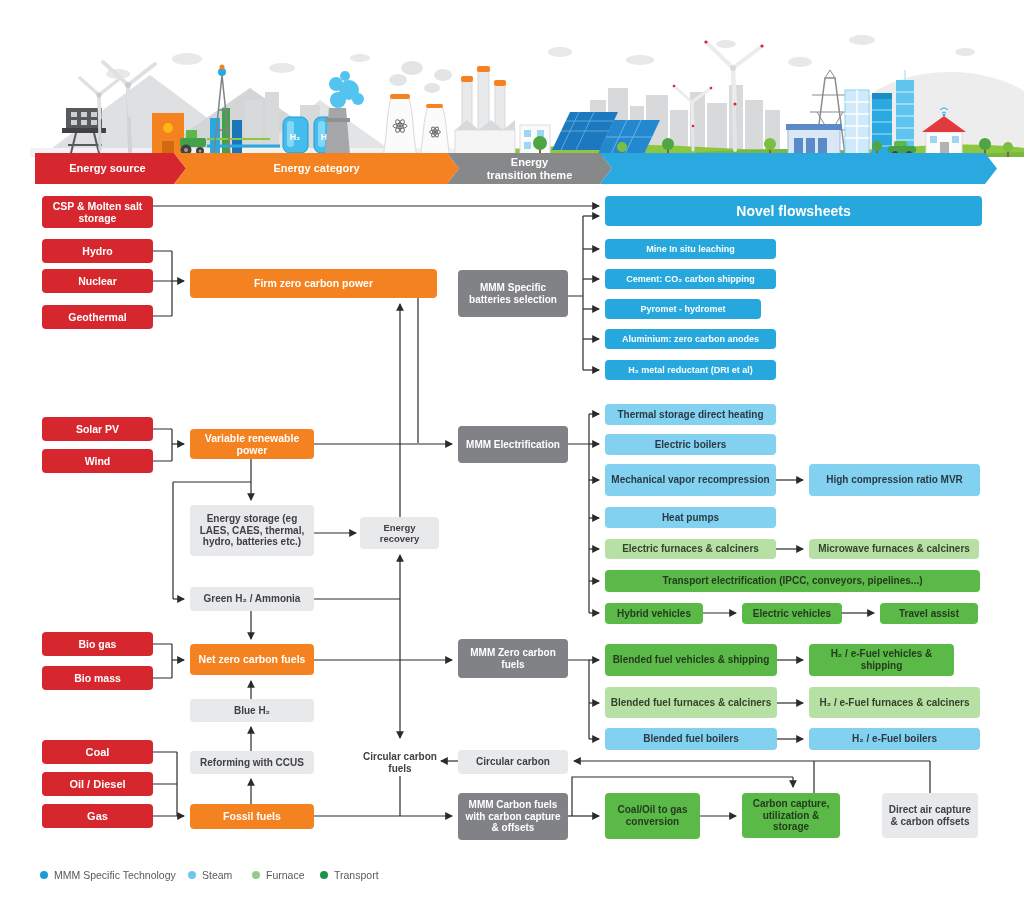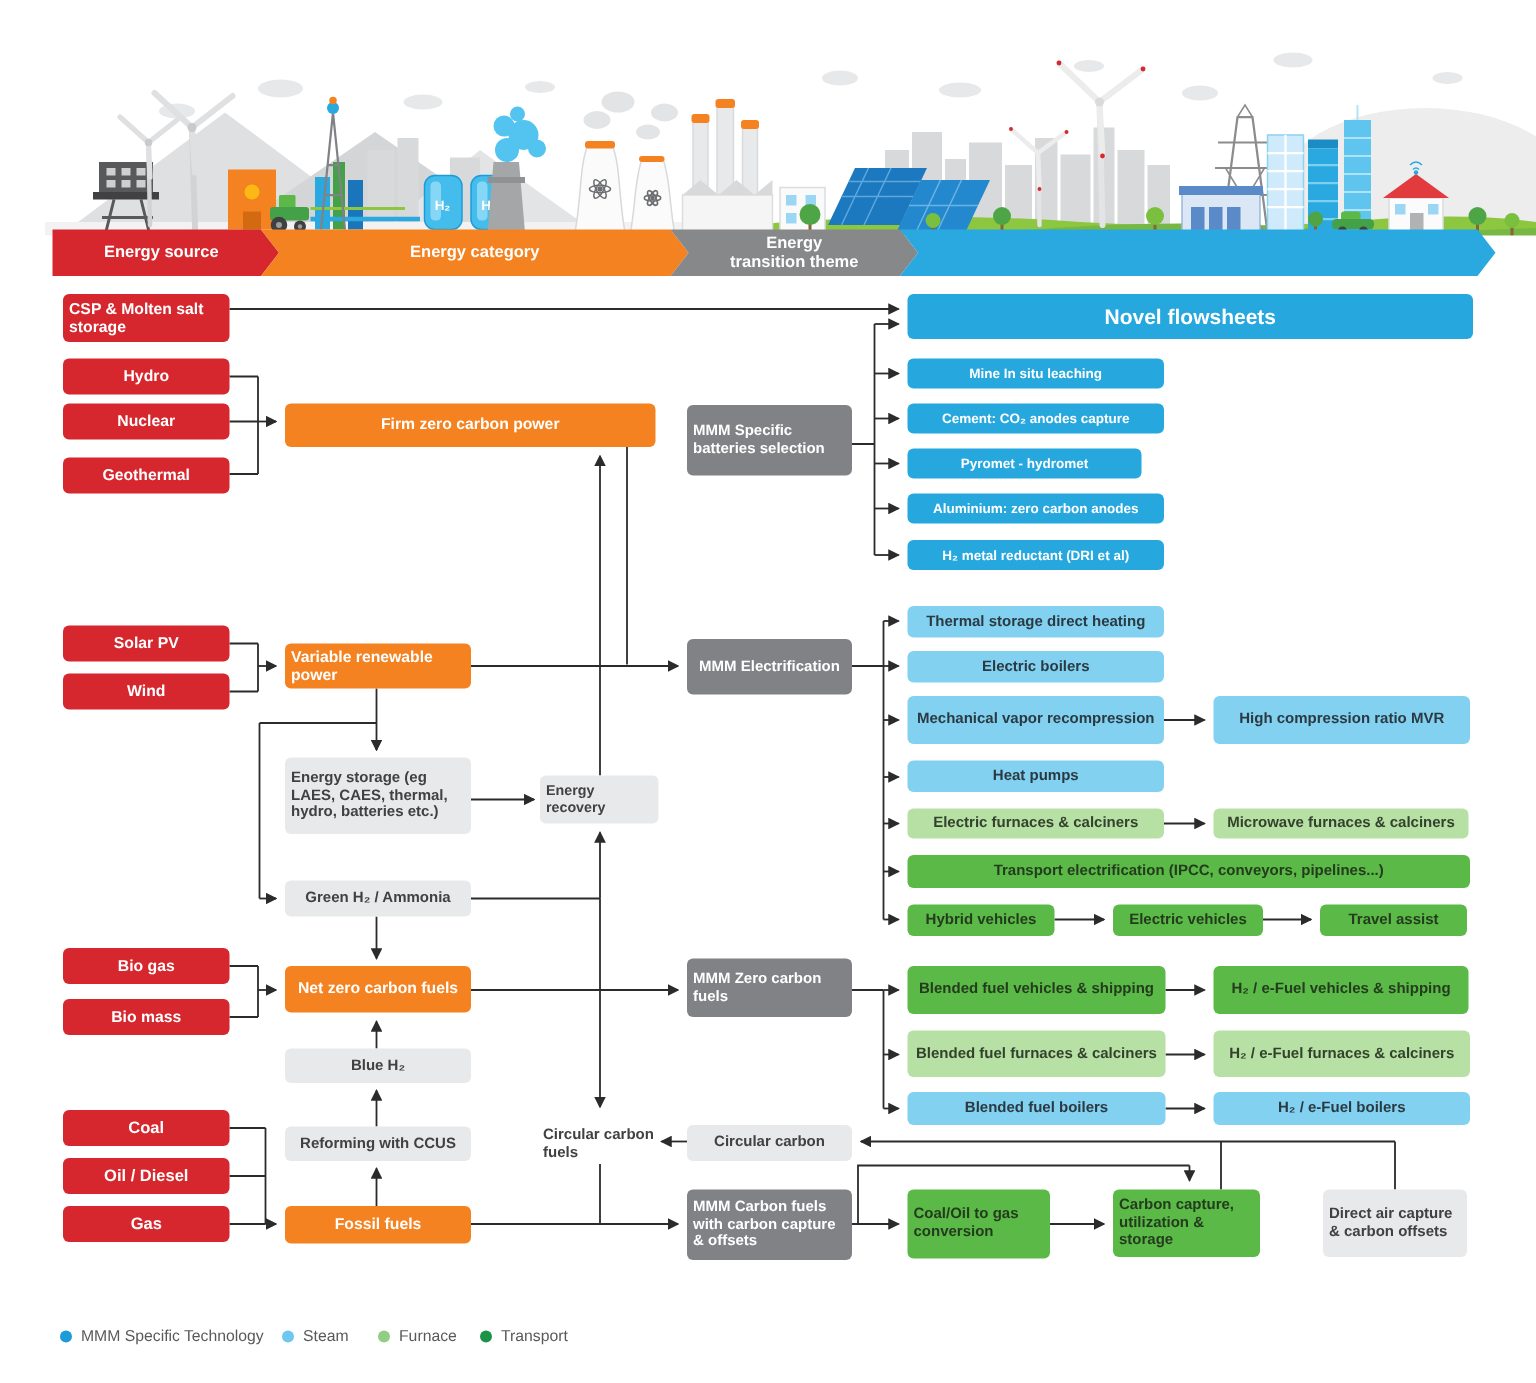--- a/index.html
+++ b/index.html
@@ -2,42 +2,42 @@
 <html><head>
 <meta charset="utf-8">
 <title>Diagram</title>
 <style>
   html,body{margin:0;padding:0;background:#fff;}
   #stage{position:relative;width:1024px;height:922px;background:#fff;overflow:hidden;
          font-family:"Liberation Sans",sans-serif;color:#414042;}
   svg{display:block}
   .layer{position:absolute;left:0;top:0;}
   
-  .node{position:absolute;display:flex;align-items:center;justify-content:center;text-align:left;
+  .node{position:absolute;display:flex;align-items:center;justify-content:center;text-align:center;
         border-radius:4px;font-size:10px;font-weight:700;line-height:1.18;padding:2px 4px;
         box-sizing:border-box;z-index:3;}
   .red{background:#d7272e;color:#fff;font-size:10.5px;}
   .red.small{font-size:11px;}
   .orange{background:#f58220;color:#fff;font-size:10.5px;}
   .gray{background:#818285;color:#fff;}
   .lgray{background:#e8e9ea;color:#414042;}
   .blue{background:#26a8df;color:#fff;font-size:9px;}
   .blue.tiny{font-size:14px;}
   .lblue{background:#82d1f1;color:#2b3a42;}
   .lgreen{background:#b7e0a4;color:#33422c;}
   .green{background:#5bb947;color:#243c1e;}
   .plain{background:transparent;color:#414042;}
   
   .stageLabel{position:absolute;top:153px;height:31px;display:flex;flex-direction:column;
         align-items:center;justify-content:center;color:#fff;font-weight:700;font-size:11px;
         line-height:1.15;z-index:3;text-align:center;}
   .stageLabel .sub{font-weight:400;font-size:9.5px;}
   
   .legendItem{position:absolute;top:869px;display:flex;align-items:center;gap:6px;
-        font-size:10.5px;color:#58595b;z-index:3;margin-top:16px;}
+        font-size:10.5px;color:#58595b;z-index:3;}
   .dot{width:8px;height:8px;border-radius:50%;flex:0 0 auto;}
   .c-blue{background:#1b9cd8}.c-lblue{background:#70c7ed}.c-lgreen{background:#93cd85}.c-green{background:#1d9348}
 </style>
 </head>
 <body>
 
 <div id="stage">
 
   <svg class="layer" style="top:22px;z-index:0" width="1024" height="135" viewBox="0 22 1024 135">
     <g fill="#e7e8e9">
@@ -395,39 +395,39 @@
   <div class="node plain" style="left:358px;top:750px;width:84px;height:26px">Circular carbon fuels</div>
 
   <div class="node gray" style="left:458px;top:270px;width:110px;height:47px">MMM Specific batteries selection</div>
   <div class="node gray" style="left:458px;top:426px;width:110px;height:37px">MMM Electrification</div>
   <div class="node gray" style="left:458px;top:639px;width:110px;height:39px">MMM Zero carbon fuels</div>
   <div class="node gray" style="left:458px;top:793px;width:110px;height:47px">MMM Carbon fuels with carbon capture &amp; offsets</div>
   <div class="node lgray" style="left:458px;top:750px;width:110px;height:24px">Circular carbon</div>
 
   <div class="node blue tiny" style="left:605px;top:196px;width:377px;height:30px">Novel flowsheets</div>
   <div class="node blue" style="left:605px;top:239px;width:171px;height:20px">Mine In situ leaching</div>
-  <div class="node blue" style="left:605px;top:269px;width:171px;height:20px">Cement: CO₂ anodes capture</div>
+  <div class="node blue" style="left:605px;top:269px;width:171px;height:20px">Cement: CO₂ carbon shipping</div>
   <div class="node blue" style="left:605px;top:299px;width:156px;height:20px">Pyromet - hydromet</div>
   <div class="node blue" style="left:605px;top:329px;width:171px;height:20px">Aluminium: zero carbon anodes</div>
   <div class="node blue" style="left:605px;top:360px;width:171px;height:20px">H₂ metal reductant (DRI et al)</div>
 
   <div class="node lblue" style="left:605px;top:404px;width:171px;height:21px">Thermal storage direct heating</div>
   <div class="node lblue" style="left:605px;top:434px;width:171px;height:21px">Electric boilers</div>
   <div class="node lblue" style="left:605px;top:464px;width:171px;height:32px">Mechanical vapor recompression</div>
   <div class="node lblue" style="left:809px;top:464px;width:171px;height:32px">High compression ratio MVR</div>
   <div class="node lblue" style="left:605px;top:507px;width:171px;height:21px">Heat pumps</div>
   <div class="node lgreen" style="left:605px;top:539px;width:171px;height:20px">Electric furnaces &amp; calciners</div>
   <div class="node lgreen" style="left:809px;top:539px;width:170px;height:20px">Microwave furnaces &amp; calciners</div>
   <div class="node green" style="left:605px;top:570px;width:375px;height:22px">Transport electrification (IPCC, conveyors, pipelines...)</div>
   <div class="node green" style="left:605px;top:603px;width:98px;height:21px">Hybrid vehicles</div>
   <div class="node green" style="left:742px;top:603px;width:100px;height:21px">Electric vehicles</div>
   <div class="node green" style="left:880px;top:603px;width:98px;height:21px">Travel assist</div>
 
   <div class="node green" style="left:605px;top:644px;width:172px;height:32px">Blended fuel vehicles &amp; shipping</div>
-  <div class="node green" style="left:809px;top:644px;width:170px;height:32px">H₂ / e-Fuel vehicles &amp; shipping</div>
+  <div class="node green" style="left:809px;top:644px;width:145px;height:32px">H₂ / e-Fuel vehicles &amp; shipping</div>
   <div class="node lgreen" style="left:605px;top:687px;width:172px;height:31px">Blended fuel furnaces &amp; calciners</div>
   <div class="node lgreen" style="left:809px;top:687px;width:171px;height:31px">H₂ / e-Fuel furnaces &amp; calciners</div>
   <div class="node lblue" style="left:605px;top:728px;width:172px;height:22px">Blended fuel boilers</div>
   <div class="node lblue" style="left:809px;top:728px;width:171px;height:22px">H₂ / e-Fuel boilers</div>
 
   <div class="node green" style="left:605px;top:793px;width:95px;height:46px">Coal/Oil to gas conversion</div>
   <div class="node green" style="left:742px;top:793px;width:98px;height:45px">Carbon capture, utilization &amp; storage</div>
   <div class="node lgray" style="left:882px;top:793px;width:96px;height:45px">Direct air capture &amp; carbon offsets</div>
 
   <div class="legendItem" style="left:40px">

